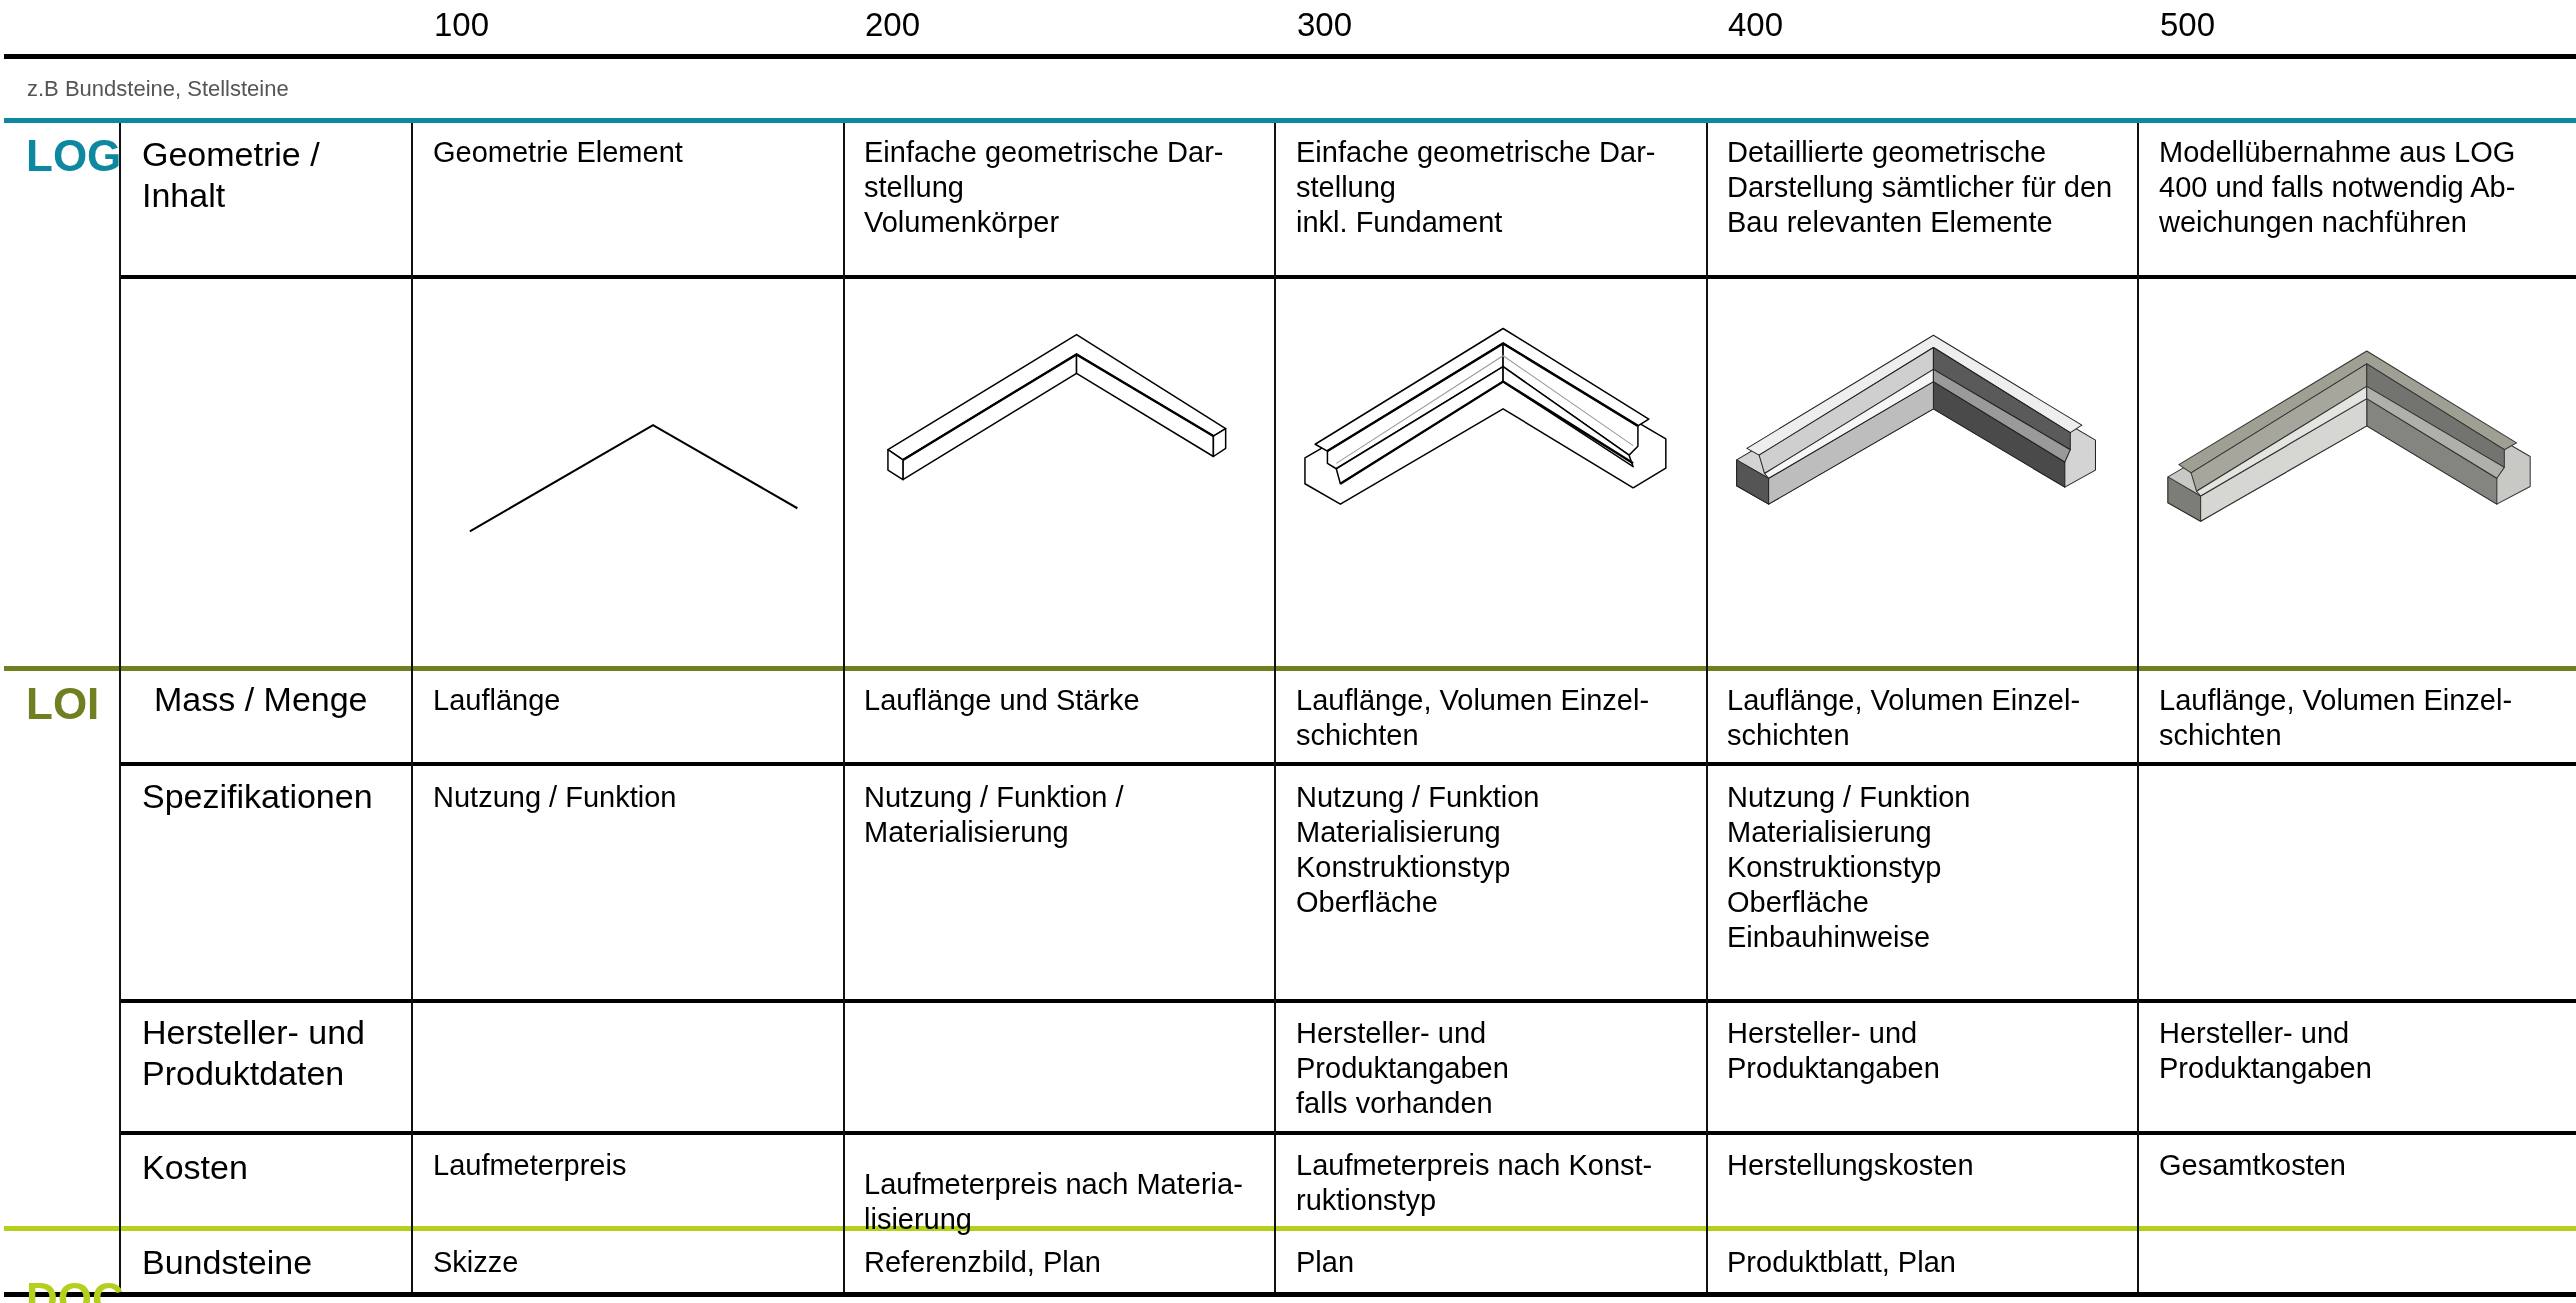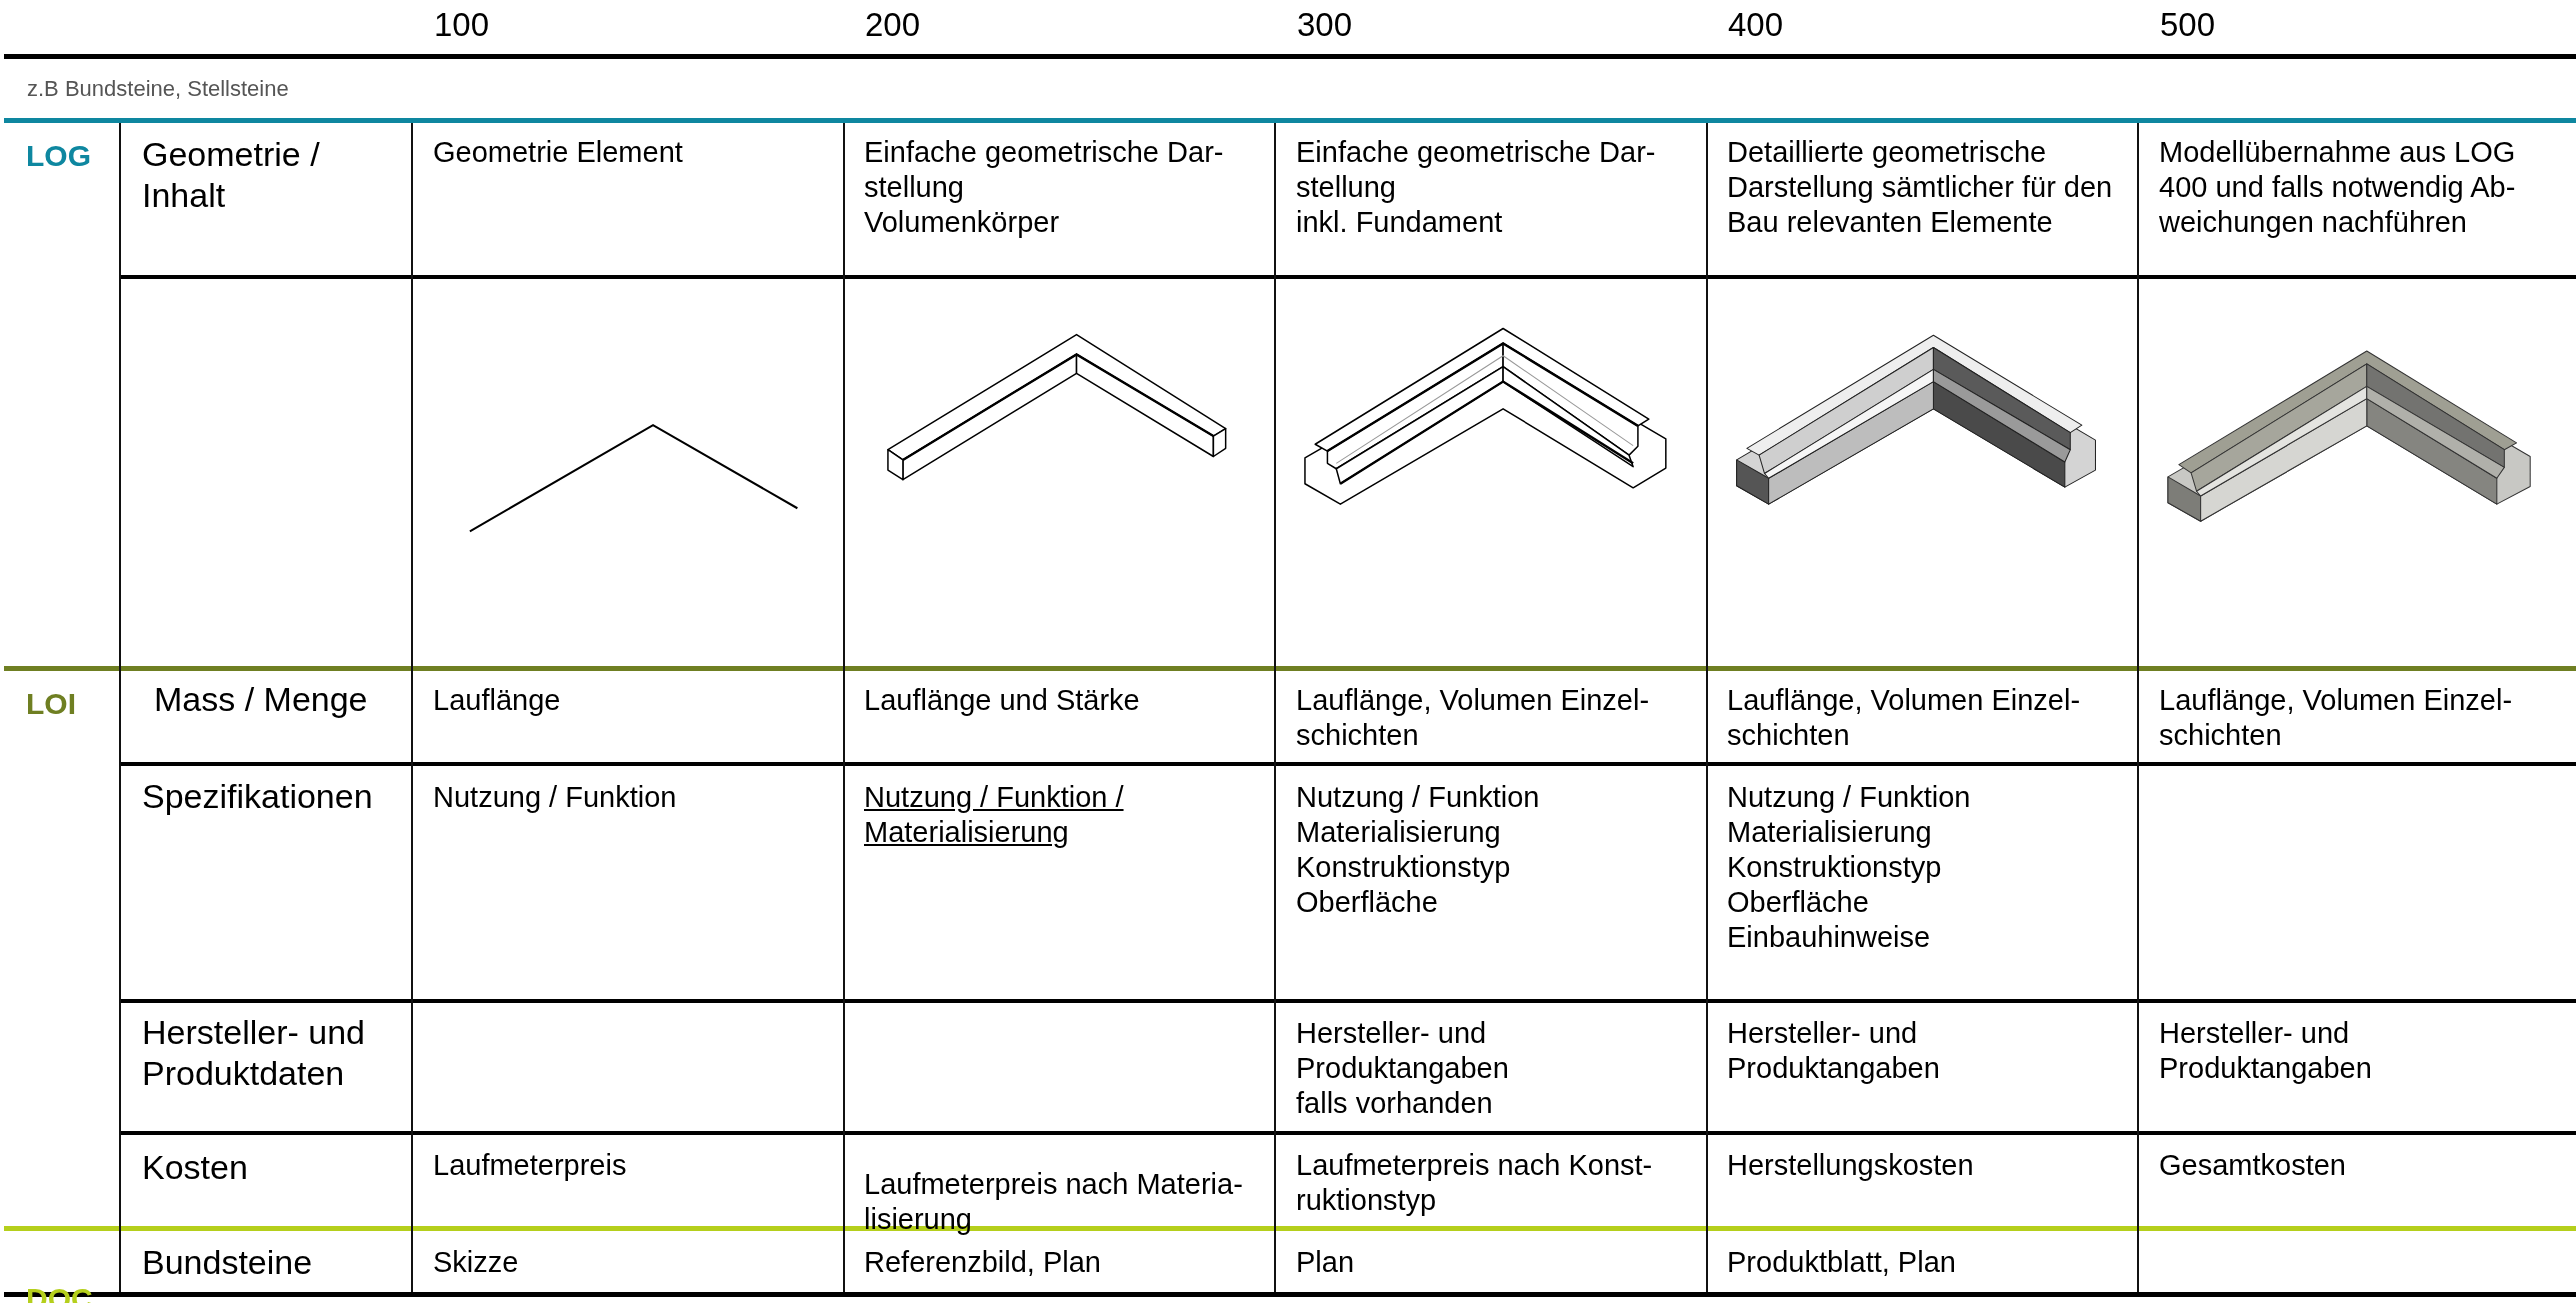--- a/index.html
+++ b/index.html
@@ -3,21 +3,21 @@
 <meta charset="utf-8">
 <style>
   html, body { margin: 0; padding: 0; background: #ffffff; }
   body { width: 2576px; height: 1303px; position: relative; overflow: hidden;
          font-family: "Liberation Sans", "DejaVu Sans", sans-serif; color: #000; }
   .hline { position: absolute; left: 0; height: 4.8px; }
   .vline { position: absolute; width: 2px; background: #111; }
   .sub-hline { position: absolute; height: 4.1px; background: #000; }
   .level-num { position: absolute; top: 5.5px; font-size: 33px; line-height: 38px; }
   .subtitle { position: absolute; left: 27px; top: 68px; font-size: 22px; line-height: 41px; color: #555555; }
-  .section-label { position: absolute; left: 26px; font-size: 30px; font-weight: bold; line-height: 41px; }
+  .section-label { position: absolute; left: 26px; font-size: 44px; font-weight: bold; line-height: 41px; }
   .cat-label { position: absolute; left: 142px; width: 259px; font-size: 34px; line-height: 41px; white-space: pre-line; }
   .cell { position: absolute; width: 402px; font-size: 29px; line-height: 35px; white-space: pre-line; }
   .illus { position: absolute; }
 </style>
 </head>
 <body>
 
 <div class="level-num" style="left:434px">100</div>
 <div class="level-num" style="left:865px">200</div>
 <div class="level-num" style="left:1297px">300</div>
@@ -132,21 +132,21 @@
 <div class="cell" style="left:864px; top:683px;">Lauflänge und Stärke</div>
 <div class="cell" style="left:1296px; top:683px;">Lauflänge, Volumen Einzel-
 schichten</div>
 <div class="cell" style="left:1727px; top:683px;">Lauflänge, Volumen Einzel-
 schichten</div>
 <div class="cell" style="left:2159px; top:683px;">Lauflänge, Volumen Einzel-
 schichten</div>
 
 <div class="cat-label" style="top:776px;">Spezifikationen</div>
 <div class="cell" style="left:433px; top:780px;">Nutzung / Funktion</div>
-<div class="cell" style="left:864px; top:780px;text-decoration:underline;">Nutzung / Funktion /
+<div class="cell" style="left:864px; top:780px;">Nutzung / Funktion /
 Materialisierung</div>
 <div class="cell" style="left:1296px; top:780px;">Nutzung / Funktion
 Materialisierung
 Konstruktionstyp
 Oberfläche</div>
 <div class="cell" style="left:1727px; top:780px;">Nutzung / Funktion
 Materialisierung
 Konstruktionstyp
 Oberfläche
 Einbauhinweise</div>

